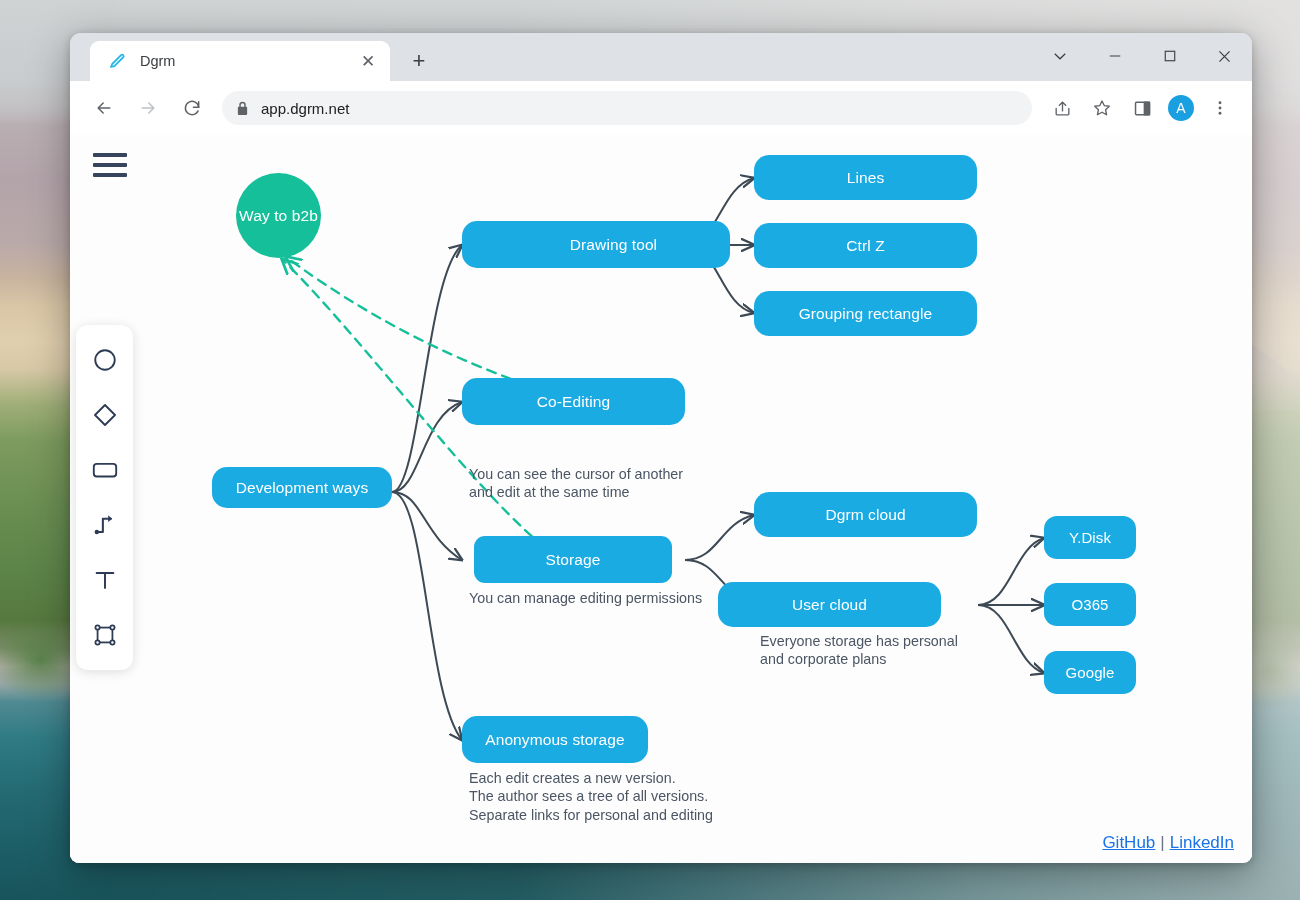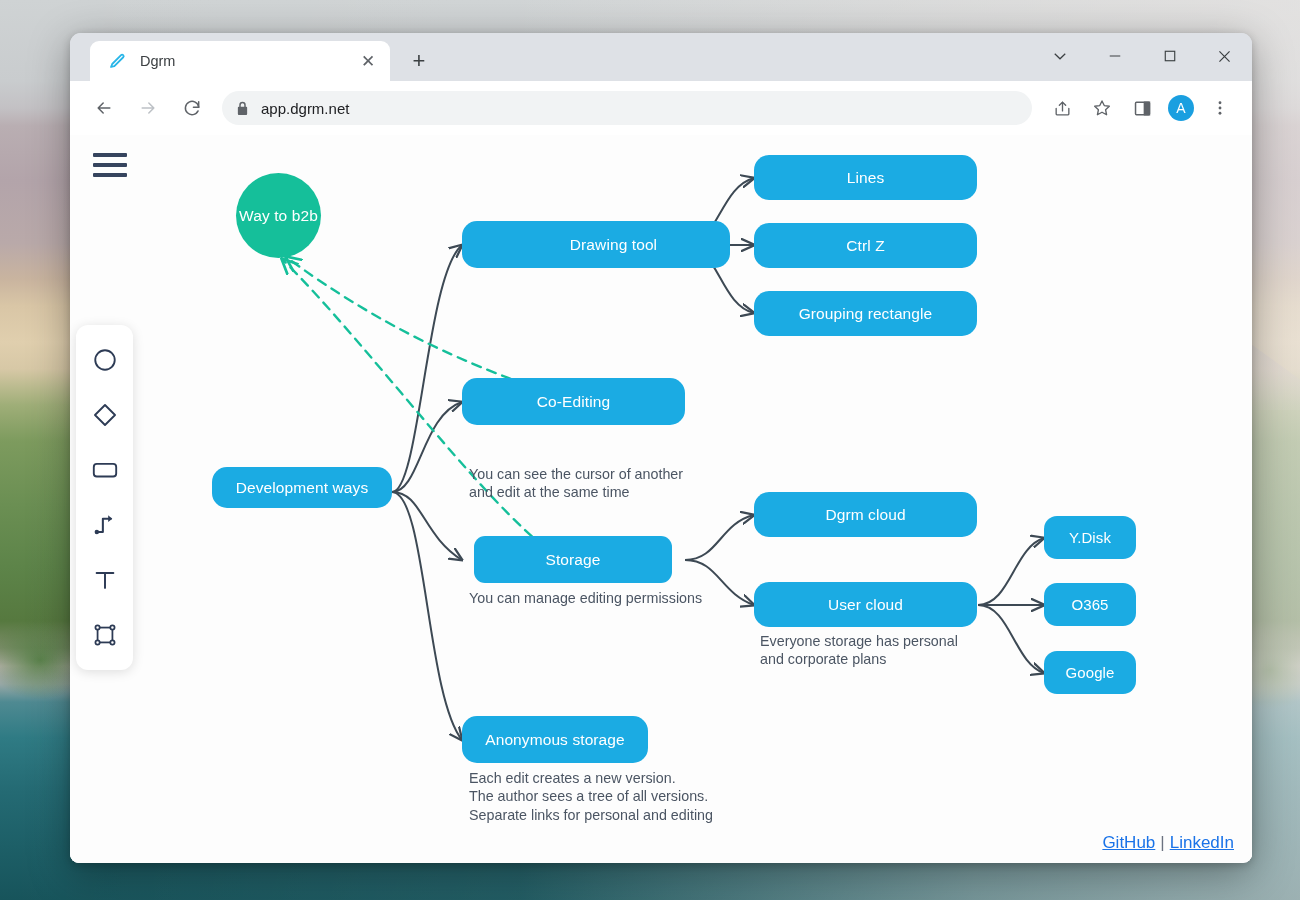--- a/index.html
+++ b/index.html
@@ -444,21 +444,21 @@
     </div>
 
     <div class="node" style="left:684px; top:156px; width:223px; height:45px;">
       <span>Grouping rectangle</span>
     </div>
 
     <div class="node" style="left:684px; top:357px; width:223px; height:45px;">
       <span>Dgrm cloud</span>
     </div>
 
-    <div class="node" style="left:684px; top:447px; width:223px; height:45px;">
+    <div class="node" style="left:648px; top:447px; width:223px; height:45px;">
       <span>User cloud</span>
     </div>
 
     <div class="node small" style="left:974px; top:381px; width:92px; height:43px;">
       <span>Y.Disk</span>
     </div>
 
     <div class="node small" style="left:974px; top:448px; width:92px; height:43px;align-items:center;">
       <span>O365</span>
     </div>

